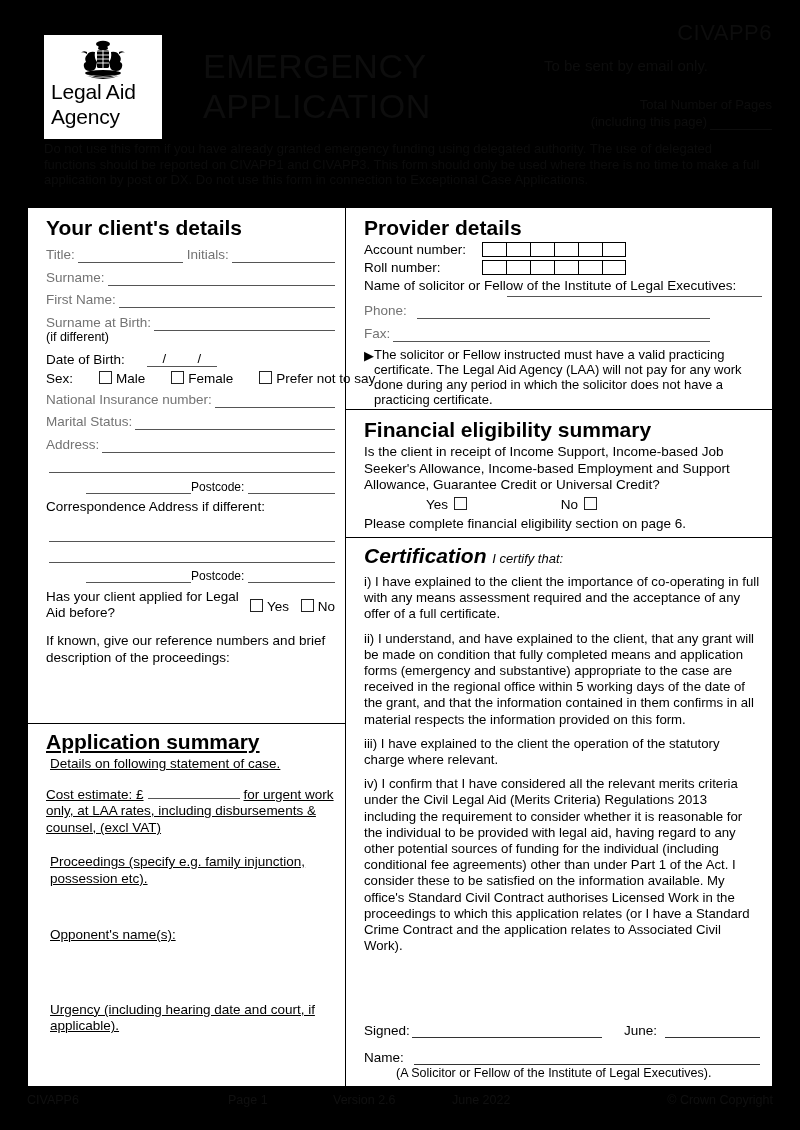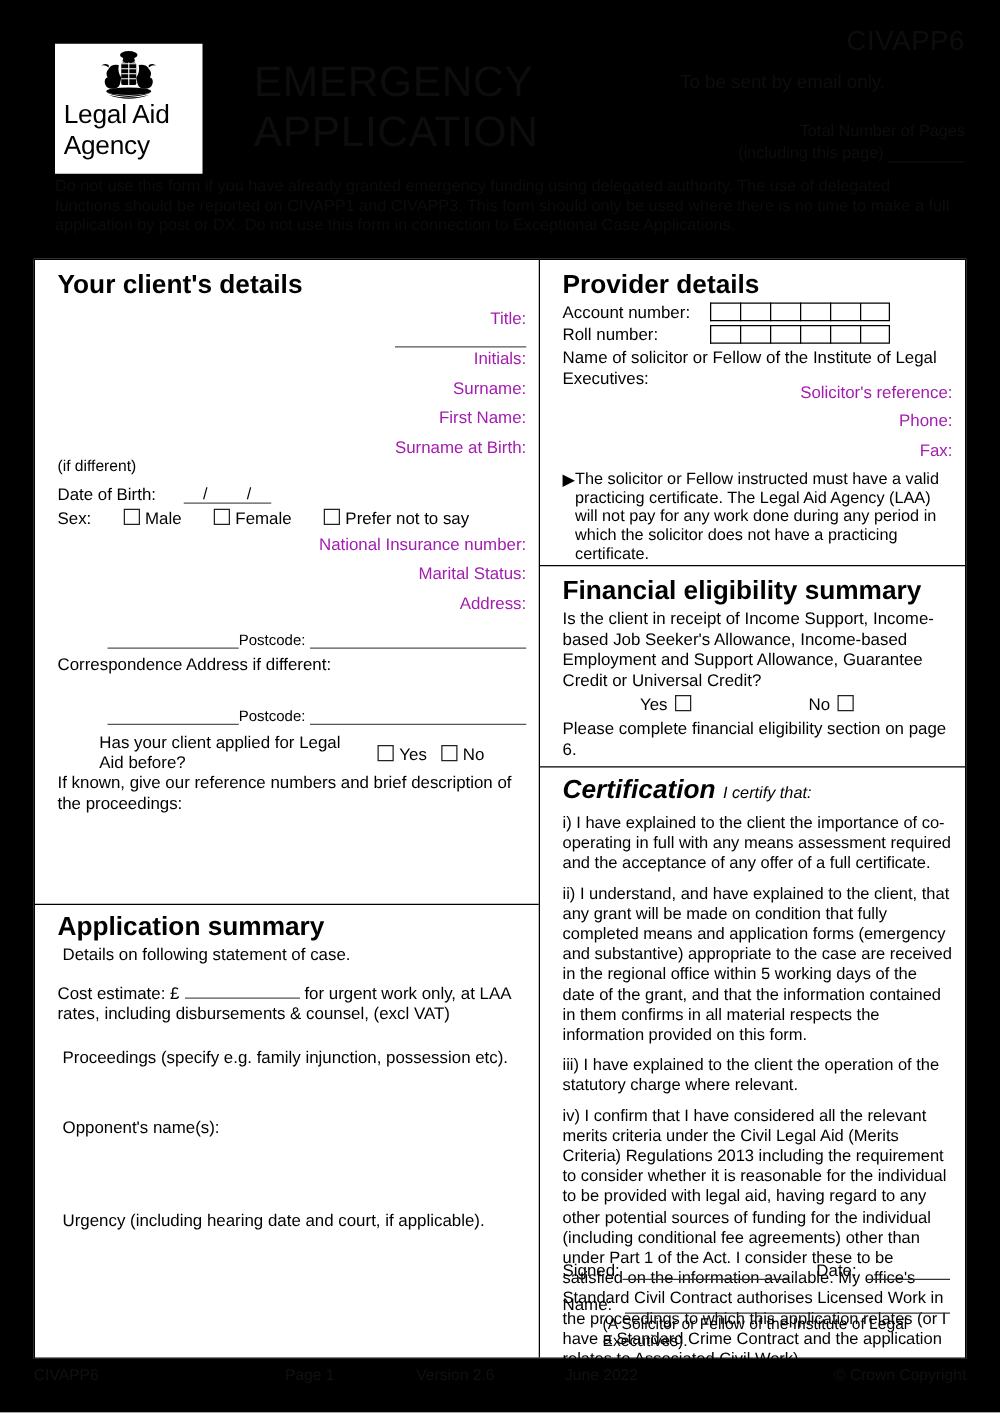--- a/index.html
+++ b/index.html
@@ -104,21 +104,21 @@
     position: absolute;
     left: 27px; top: 207px;
     width: 746px;
     height: 880px;
     background: #ffffff;
     border: 1px solid #000000;
     box-sizing: border-box;
     display: flex;
   }
   .col-left {
-    width: 404px;
+    width: 318px;
     box-sizing: border-box;
     border-right: 1px solid #000000;
     position: relative;
   }
   .col-right {
     flex: 1;
     position: relative;
     box-sizing: border-box;
   }
 
@@ -145,22 +145,21 @@
     margin: 0;
   }
 
   
   .row {
     display: flex;
     align-items: flex-end;
     font-size: 13.5px;
     line-height: 17px;
     margin: 0 0 5.5px 0;
-    color: #a21caf;
-    flex-direction: column;
+    color: #737373;
   }
   .lbl { white-space: nowrap; }
   .rule {
     flex: 1;
     border-bottom: 1px solid #555;
     height: 14px;
     margin-left: 3px;
   }
   .rule.fixed-105 { flex: none; width: 105px; }
 
@@ -276,21 +275,21 @@
   .sign-row { display: flex; align-items: flex-end; font-size: 13.5px; margin-bottom: 12px;}
   .sign-row .lbl { white-space: nowrap; }
   .sign-row .r1 { width: 200px; border-bottom: 1px solid #333; height: 14px; margin: 0 22px 0 2px; }
   .sign-row .r2 { width: 100px; border-bottom: 1px solid #333; height: 14px; margin-left: 8px; }
   .name-row { display:flex; align-items:flex-end; font-size: 13.5px; }
   .name-row .r3 { flex:1; border-bottom: 1px solid #333; height: 14px; margin-left: 10px; }
   .name-sub { font-size: 12.5px; padding-left: 32px; margin-top: 1px; }
 
   
   .appsum { position: absolute; left: 0; right: 0; top: 515px; }
-  .appsum-inner { padding: 4px 10px 0 18px; }
+  .appsum-inner { padding: 4px 10px 0 18px; text-decoration: underline; }
 
   
   .footer {
     position: absolute;
     left: 0; top: 1087px;
     width: 800px; height: 43px;
     background: #000;
   }
   .footer .ftxt {
     position: absolute;
@@ -436,21 +435,21 @@
         </div>
 
         <div class="yn-row">
           <div class="q">Has your client applied for Legal Aid before?</div>
           <div class="opts">
             <span class="opt"><span class="cbox"></span><span>Yes</span></span>
             <span class="opt"><span class="cbox"></span><span>No</span></span>
           </div>
         </div>
 
-        <div class="txt" style="margin-top:0">If known, give our reference numbers and brief description of the proceedings:</div>
+        <div class="txt" style="margin-top:12px">If known, give our reference numbers and brief description of the proceedings:</div>
       </div>
 
       <div class="appsum">
         <div class="divider"></div>
         <div class="appsum-inner">
           <h2 class="sec-title tight">Application summary</h2>
           <div class="txt" style="padding-left:4px; margin-bottom:12px">Details on following statement of case.</div>
 
           <div class="txt" style="margin-bottom:18px">
             <span>Cost estimate: £</span><span style="display:inline-block;width:92px;border-bottom:1px solid #555;height:13px;margin:0 4px;"></span><span>for urgent work only, at LAA rates, including disbursements &amp; counsel, (excl VAT)</span>
@@ -491,24 +490,20 @@
             <span class="cell"></span>
           </span>
         </div>
 
 
         <div class="txt" style="margin-bottom:1px">Name of solicitor or Fellow of the Institute of Legal Executives:</div>
         <div class="row" style="margin-top:-14px; padding-left:140px">
           <span class="rule"></span>
         </div>
 
-        <div class="row">
-          <span class="lbl">Solicitor's reference:</span>
-          <span class="rule"></span>
-        </div>
 
         <div class="row">
           <span class="lbl">Phone:</span>
           <span class="rule" style="margin-left:10px; margin-right:52px"></span>
         </div>
 
         <div class="row">
           <span class="lbl">Fax:</span>
           <span class="rule" style="margin-right:52px"></span>
         </div>
@@ -541,21 +536,21 @@
         <p class="cert-p">i) I have explained to the client the importance of co-operating in full with any means assessment required and the acceptance of any offer of a full certificate.</p>
         <p class="cert-p">ii) I understand, and have explained to the client, that any grant will be made on condition that fully completed means and application forms (emergency and substantive) appropriate to the case are received in the regional office within 5 working days of the date of the grant, and that the information contained in them confirms in all material respects the information provided on this form.</p>
         <p class="cert-p">iii) I have explained to the client the operation of the statutory charge where relevant.</p>
         <p class="cert-p">iv) I confirm that I have considered all the relevant merits criteria under the Civil Legal Aid (Merits Criteria) Regulations 2013 including the requirement to consider whether it is reasonable for the individual to be provided with legal aid, having regard to any other potential sources of funding for the individual (including conditional fee agreements) other than under Part 1 of the Act. I consider these to be satisfied on the information available. My office's Standard Civil Contract authorises Licensed Work in the proceedings to which this application relates (or I have a Standard Crime Contract and the application relates to Associated Civil Work).</p>
       </div>
 
       <div class="sign-area">
         <div class="sign-row">
           <span class="lbl">Signed:</span>
           <span class="r1"></span>
-          <span class="lbl">Date:</span>
+          <span class="lbl">June:</span>
           <span class="r2"></span>
         </div>
         <div class="name-row">
           <span class="lbl">Name:</span>
           <span class="r3"></span>
         </div>
         <div class="name-sub">(A Solicitor or Fellow of the Institute of Legal Executives).</div>
       </div>
 
     </div>

